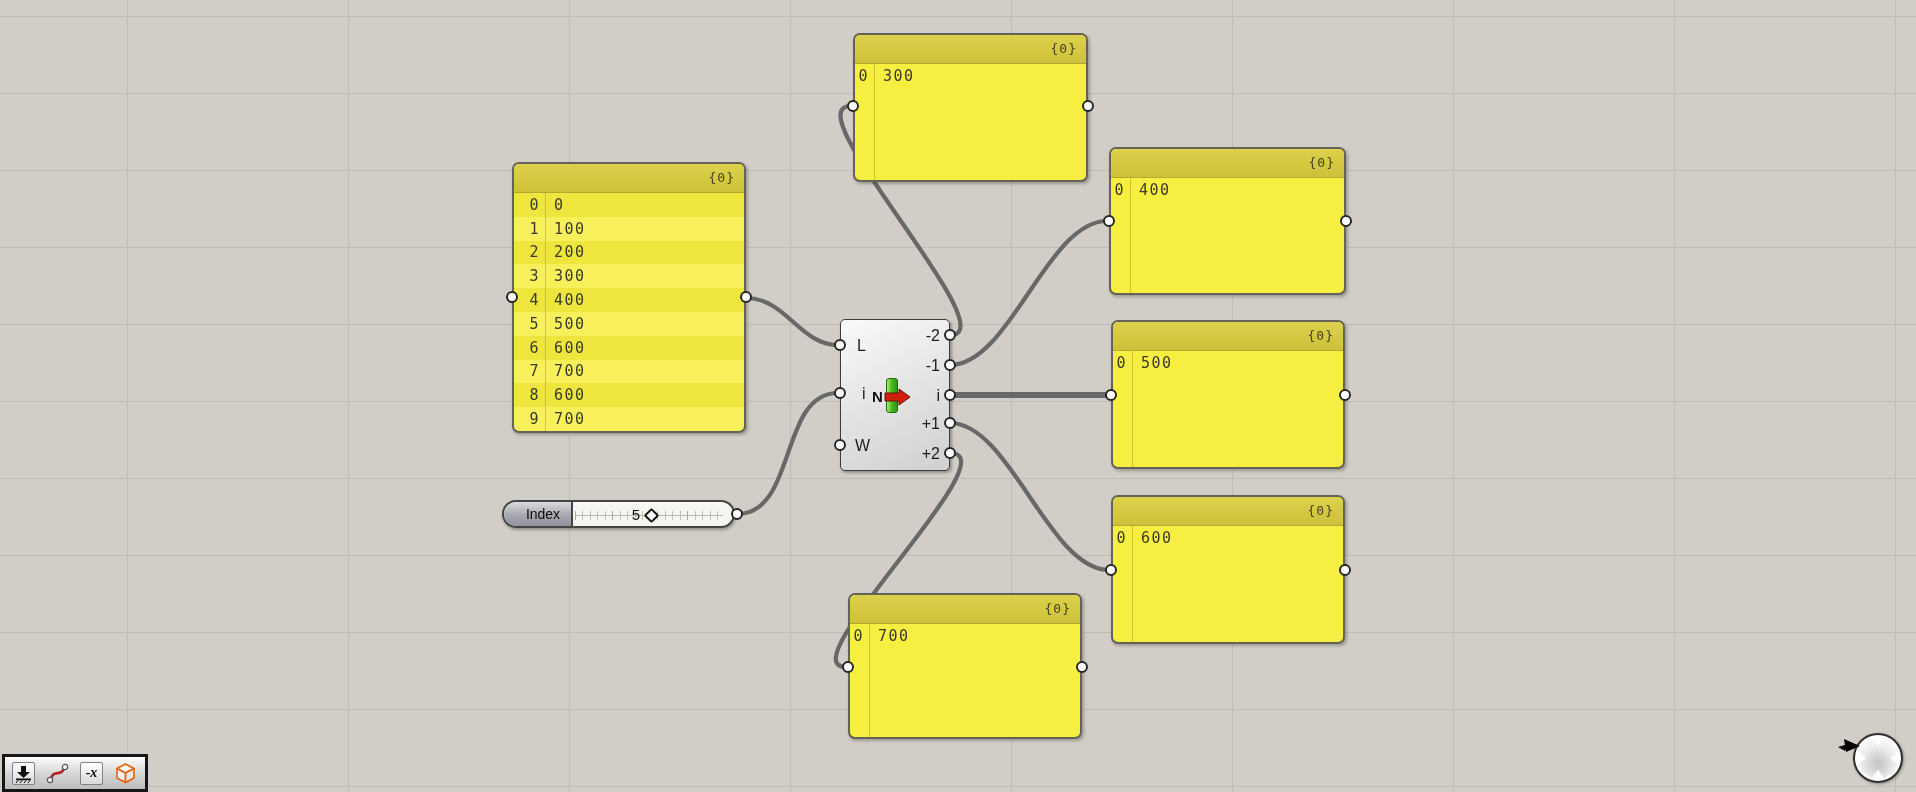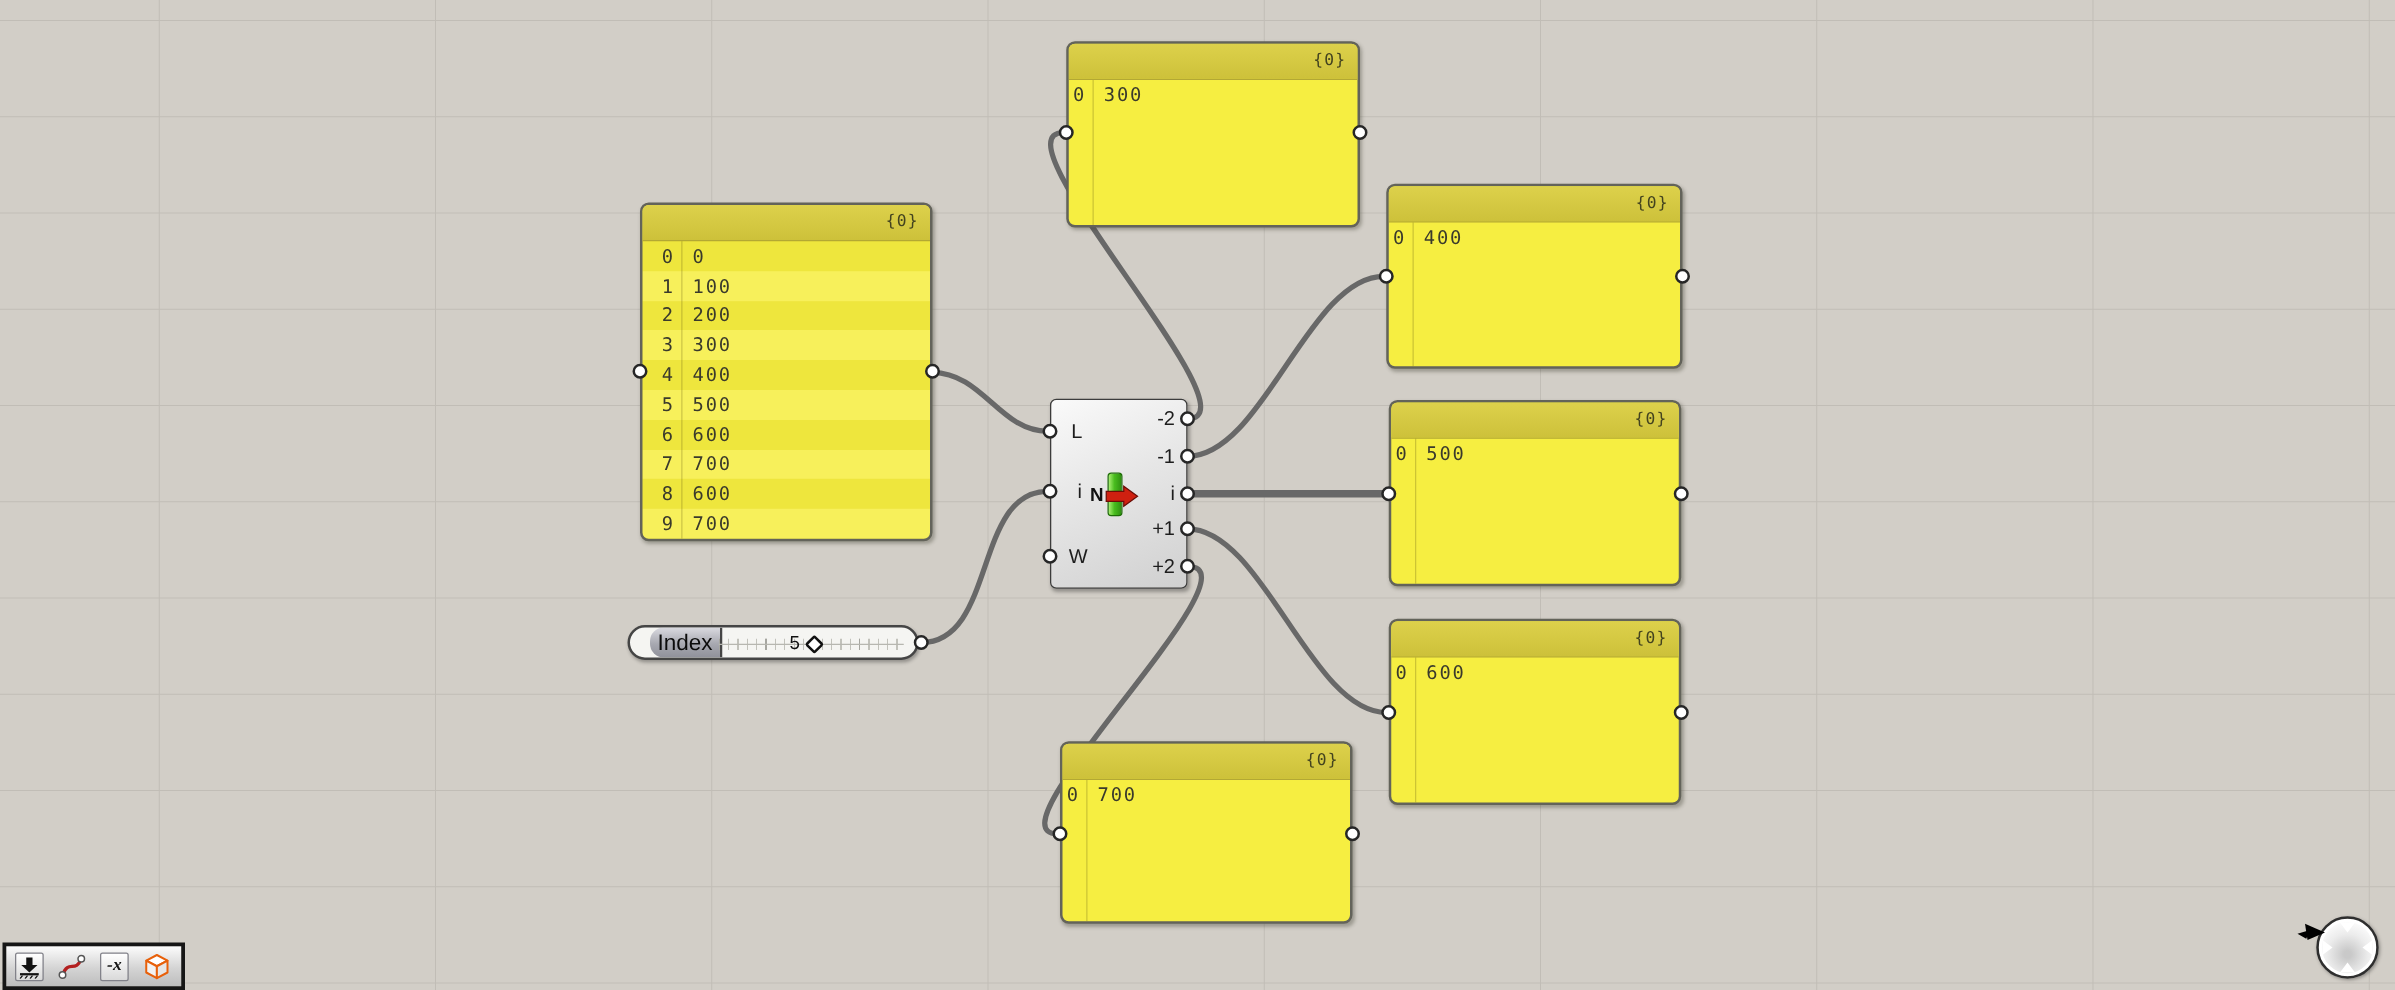--- a/index.html
+++ b/index.html
@@ -64,25 +64,25 @@
     border:1px solid #1d6c06;border-radius:3px;box-sizing:border-box;}
   .comp-arrow{position:absolute;left:42px;top:68px;}
 
   
   #slider{
     position:absolute;left:502px;top:500px;width:233px;height:28px;z-index:3;
     background:#f5f5f2;border:2px solid #454545;border-radius:14px;
     box-sizing:border-box;box-shadow:1px 2px 3px rgba(0,0,0,.3);overflow:hidden;
   }
   .slider-name{
-    position:absolute;left:16px;top:0;bottom:0;width:56px;
+    position:absolute;left:0;top:0;bottom:0;width:56px;
     background:linear-gradient(#dadae0,#a7a8b0 55%,#90919b);
     border-right:2px solid #454545;
     display:flex;align-items:center;justify-content:center;
-    font-size:18px;color:#0c0c0c;border-radius:11px 0 0 11px;
+    font-size:14px;color:#0c0c0c;border-radius:11px 0 0 11px;padding-left:11px;
   }
   .slider-groove{position:absolute;left:71px;right:10px;top:13px;height:1px;background:#b7b7b0;}
   .slider-ticks{position:absolute;left:71px;right:10px;top:9px;height:9px;
     background-image:
       repeating-linear-gradient(90deg,#a6a6a0 0 1px,transparent 1px 37.4px),
       repeating-linear-gradient(90deg,#c2c2bb 0 1px,transparent 1px 7.48px);}
   .slider-value{position:absolute;left:112px;width:24px;top:4px;text-align:right;
     font-size:15px;color:#111;}
   .slider-handle{position:absolute;left:142px;top:8px;width:11px;height:11px;
     background:#fff;border:2.5px solid #111;box-sizing:border-box;

